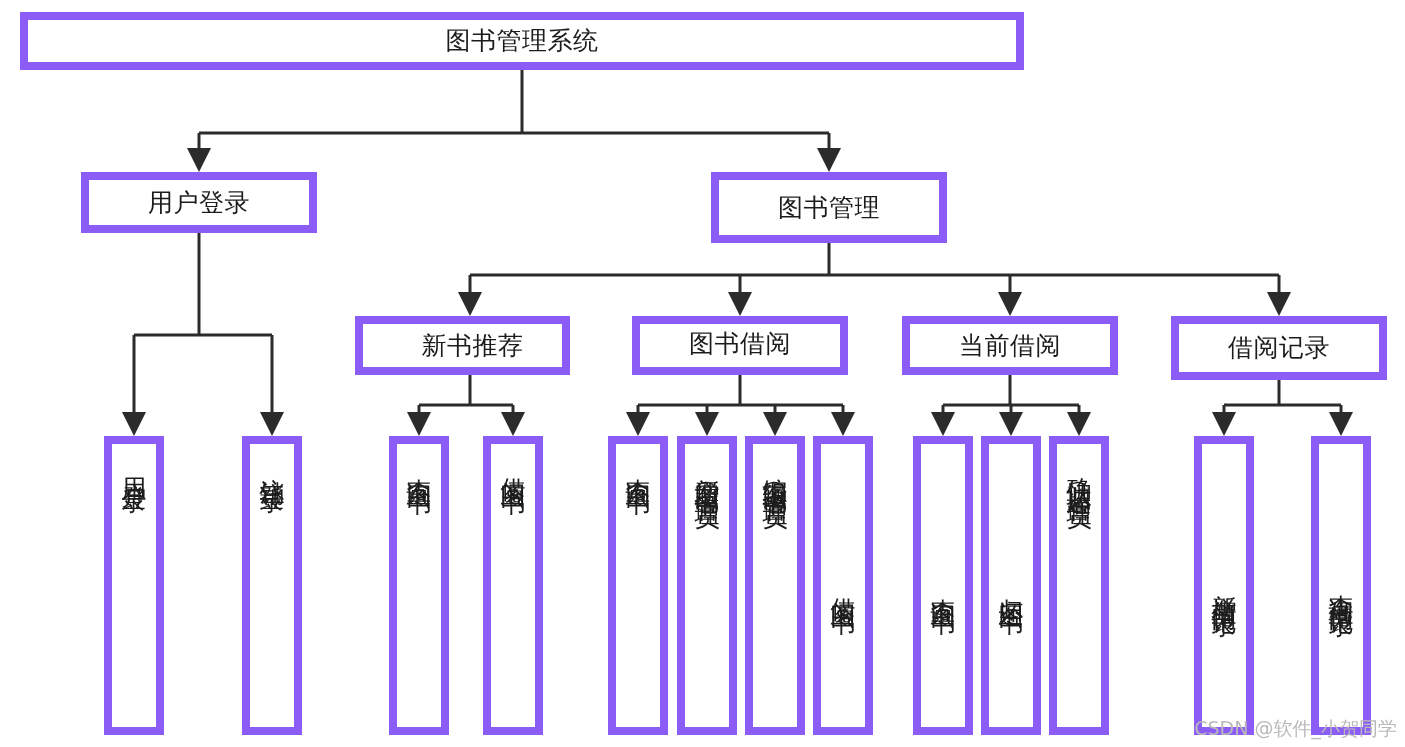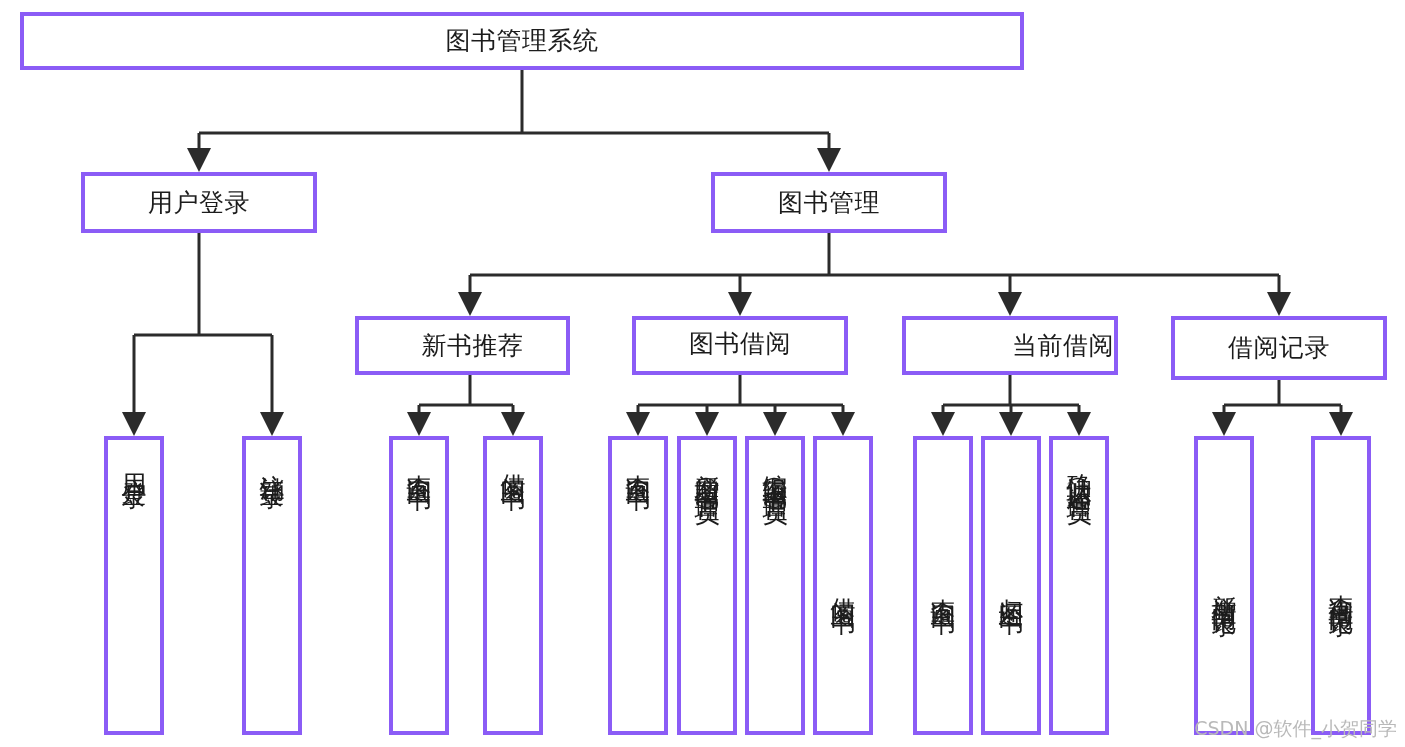--- a/index.html
+++ b/index.html
@@ -20,21 +20,21 @@
   #edges {
     position: absolute;
     left: 0;
     top: 0;
     width: 1405px;
     height: 747px;
   }
   .node {
     position: absolute;
     box-sizing: border-box;
-    border: 4px solid #8b5cf6;
+    border: 8px solid #8b5cf6;
     background: #ffffff;
     display: flex;
     align-items: center;
     justify-content: center;
     color: #1c1c1c;
   }
   .node .lbl {
     display: block;
     line-height: 1.18;
     letter-spacing: 0.5px;
@@ -126,31 +126,31 @@
     </g>
   </svg>
 
   <div class="node h" id="n-root" style="left: 20px; top: 12px; width: 1004px; height: 58px;">
     <span class="lbl">图书管理系统</span>
   </div>
 
   <div class="node h" id="n-l2-0" style="left: 81px; top: 172px; width: 236px; height: 61px;">
     <span class="lbl">用户登录</span>
   </div>
-  <div class="node h" id="n-l2-1" style="left: 711px; top: 172px; width: 236px; height: 61px;">
+  <div class="node h" id="n-l2-1" style="left: 711px; top: 172px; width: 236px; height: 71px;">
     <span class="lbl">图书管理</span>
   </div>
 
   <div class="node h" id="n-l3-0" style="left: 355px; top: 316px; width: 215px; height: 59px; padding-left: 20px;">
     <span class="lbl">新书推荐</span>
   </div>
   <div class="node h" id="n-l3-1" style="left: 632px; top: 316px; width: 216px; height: 59px; font-family: Liberation Mono, monospace;">
     <span class="lbl">图书借阅</span>
   </div>
-  <div class="node h" id="n-l3-2" style="left: 902px; top: 316px; width: 216px; height: 59px; justify-content: flex-end;">
+  <div class="node h" id="n-l3-2" style="left: 902px; top: 316px; width: 216px; height: 59px;">
     <span class="lbl">当前借阅</span>
   </div>
   <div class="node h" id="n-l3-3" style="left: 1171px; top: 316px; width: 216px; height: 64px;">
     <span class="lbl">借阅记录</span>
   </div>
 
   <div class="node v" id="n-lf-0" style="left: 104px; top: 436px; width: 60px; height: 299px;">
     <span class="lbl">用户登录</span>
   </div>
   <div class="node v" id="n-lf-1" style="left: 242px; top: 436px; width: 60px; height: 299px;">

